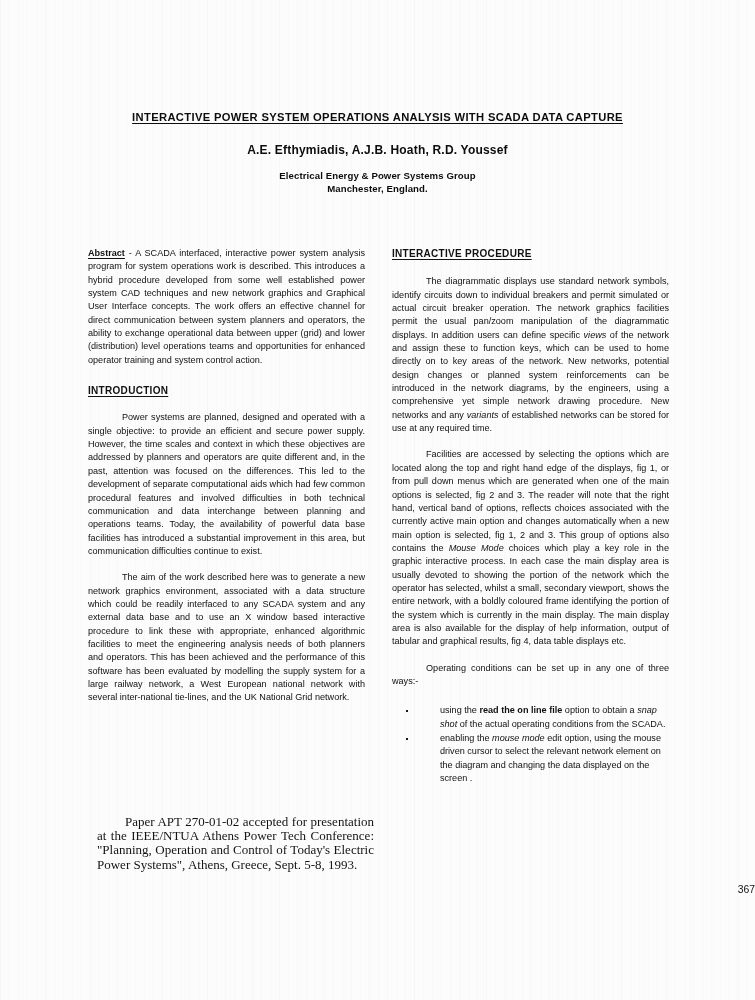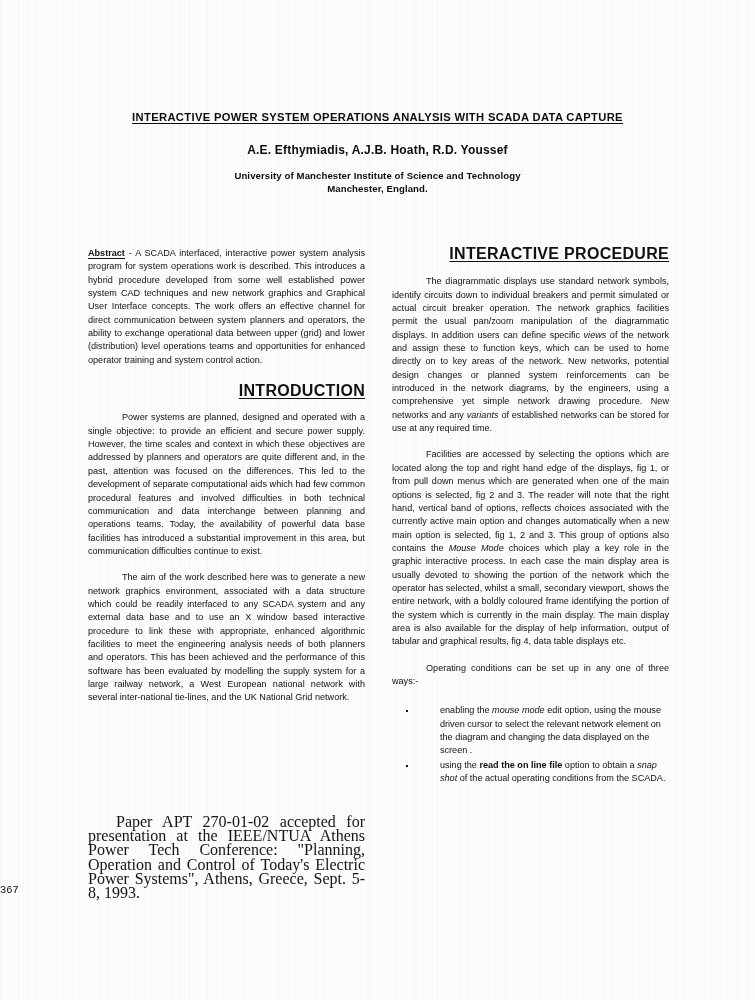--- a/index.html
+++ b/index.html
@@ -78,23 +78,23 @@
     width: 277px;
     font-size: 9.1px;
     line-height: 13.35px;
     text-align: justify;
     color: #111;
   }
   #col-left  { left: 88px; }
   #col-right { left: 392px; }
 
   .sec-head {
-    text-align: right;
-    font-weight: bold;
-    font-size: 16px;
+    text-align: left;
+    font-weight: bold;
+    font-size: 10px;
     letter-spacing: 0.3px;
     margin: 17px 0 14px 0;
   }
   .sec-head span {
     text-decoration: underline;
     text-underline-offset: 2px;
   }
   #interactive-procedure-heading { margin-top: 0; margin-bottom: 15px; }
 
   p.para {
@@ -126,55 +126,55 @@
     left: 14px;
     top: 6px;
     width: 2px;
     height: 2px;
     background: #161616;
   }
 
   
   #footnote {
     position: absolute;
-    left: 88px;
+    left: 97px;
     top: 815px;
     width: 277px;
     font-family: "Liberation Serif", serif;
-    font-size: 16px;
+    font-size: 13px;
     line-height: 14.2px;
     text-align: justify;
     color: #141414;
   }
   #footnote .fn-indent { text-indent: 28px; display: block; }
 
   
   #page-number {
     position: absolute;
     left: 0;
     top: 884px;
     width: 755px;
-    text-align: left;
-    font-family: Liberation Mono, monospace;
+    text-align: right;
+    font-family: Liberation Sans, sans-serif;
     font-size: 10.4px;
     color: #161616;
   }
 </style>
 </head>
 <body>
 
 <div id="page">
   <div id="sheet">
 
     <div class="hdr" id="paper-title"><span class="t">INTERACTIVE POWER SYSTEM OPERATIONS ANALYSIS WITH SCADA DATA CAPTURE</span></div>
 
     <div class="hdr" id="author-line">A.E. Efthymiadis,  A.J.B. Hoath,  R.D. Youssef</div>
 
     <div class="hdr" id="affiliation">
-      <div>University of Manchester Institute of Science  and Technology</div>
+      <div>Electrical Energy &amp; Power Systems Group</div>
       <div>Manchester, England.</div>
     </div>
 
     <div class="col" id="col-left">
 
       <p class="para noindent"><span class="b u">Abstract</span><span> - </span><span>A SCADA interfaced, interactive power system analysis program for system operations work is described. This introduces a hybrid procedure developed from some well established power system CAD techniques and new network graphics and Graphical User Interface concepts. The work offers an effective channel for direct communication between system planners and operators, the ability to exchange operational data between upper (grid) and lower (distribution) level operations teams and opportunities for enhanced operator training and system control action.</span></p>
 
       <div class="sec-head"><span>INTRODUCTION</span></div>
 
       <p class="para">Power systems are planned, designed and operated with a single objective: to provide an efficient and secure power supply. However, the time scales and context in which these objectives are addressed by planners and operators are quite different and, in the past, attention was focused on the differences. This led to the development of separate computational aids which had few common procedural features and involved difficulties in both technical communication and data interchange between planning and operations teams. Today, the availability of powerful data base facilities has introduced a substantial improvement in this area, but communication difficulties continue to exist.</p>
@@ -185,28 +185,28 @@
 
       <div class="sec-head" id="interactive-procedure-heading"><span>INTERACTIVE PROCEDURE</span></div>
 
       <p class="para"><span>The diagrammatic displays use standard network symbols, identify circuits down to individual breakers and permit simulated or actual circuit breaker operation. The network graphics facilities permit the usual pan/zoom manipulation of the diagrammatic displays. In addition users can define specific </span><span class="i">views</span><span> of the network and assign these to function keys, which can be used to home directly on to key areas of the network. New networks, potential design changes or planned system reinforcements can be introduced in the network diagrams, by the engineers, using a comprehensive yet simple network drawing procedure. New networks and any </span><span class="i">variants</span><span> of established networks can be stored for use at any required time.</span></p>
 
       <p class="para"><span>Facilities are accessed by selecting the options which are located along the top and right hand edge of the displays, fig 1, or from pull down menus which are generated when one of the main options is selected, fig 2 and 3. The reader will note that the right hand, vertical band of options, reflects choices associated with the currently active main option and changes automatically when a new main option is selected, fig 1, 2 and 3. This group of options also contains the </span><span class="i">Mouse Mode</span><span> choices which play a key role in the graphic interactive process. In each case the main display area is usually devoted to showing the portion of the network which the operator has selected, whilst a small, secondary viewport, shows the entire network, with a boldly coloured frame identifying the portion of the system which is currently in the main display. The main display area is also available for the display of help information, output of tabular and graphical results, fig 4, data table displays etc.</span></p>
 
       <p class="para tight">Operating conditions can be set up in any one of three ways:-</p>
 
       <ul class="bullets">
+        <li>
+          <span class="dot"></span>
+          <span>using the </span><span class="b">read the on line file</span><span> option to obtain a </span><span class="i">snap shot</span><span> of   the actual operating conditions from the SCADA.</span>
+        </li>
         <li>
           <span class="dot"></span>
           <span>enabling the </span><span class="i">mouse mode</span><span> edit option, using the mouse driven cursor to select the relevant network element on the diagram and changing the data displayed on the screen   .</span>
         </li>
-        <li>
-          <span class="dot"></span>
-          <span>using the </span><span class="b">read the on line file</span><span> option to obtain a </span><span class="i">snap shot</span><span> of   the actual operating conditions from the SCADA.</span>
-        </li>
       </ul>
     </div>
 
     <div id="footnote">
         <span class="fn-indent">Paper APT 270-01-02 accepted for presentation at the IEEE/NTUA Athens Power Tech Conference: "Planning, Operation and Control of Today's Electric Power Systems", Athens, Greece, Sept. 5-8, 1993.</span>
       </div>
 
     <div id="page-number">367</div>
 
   </div>

